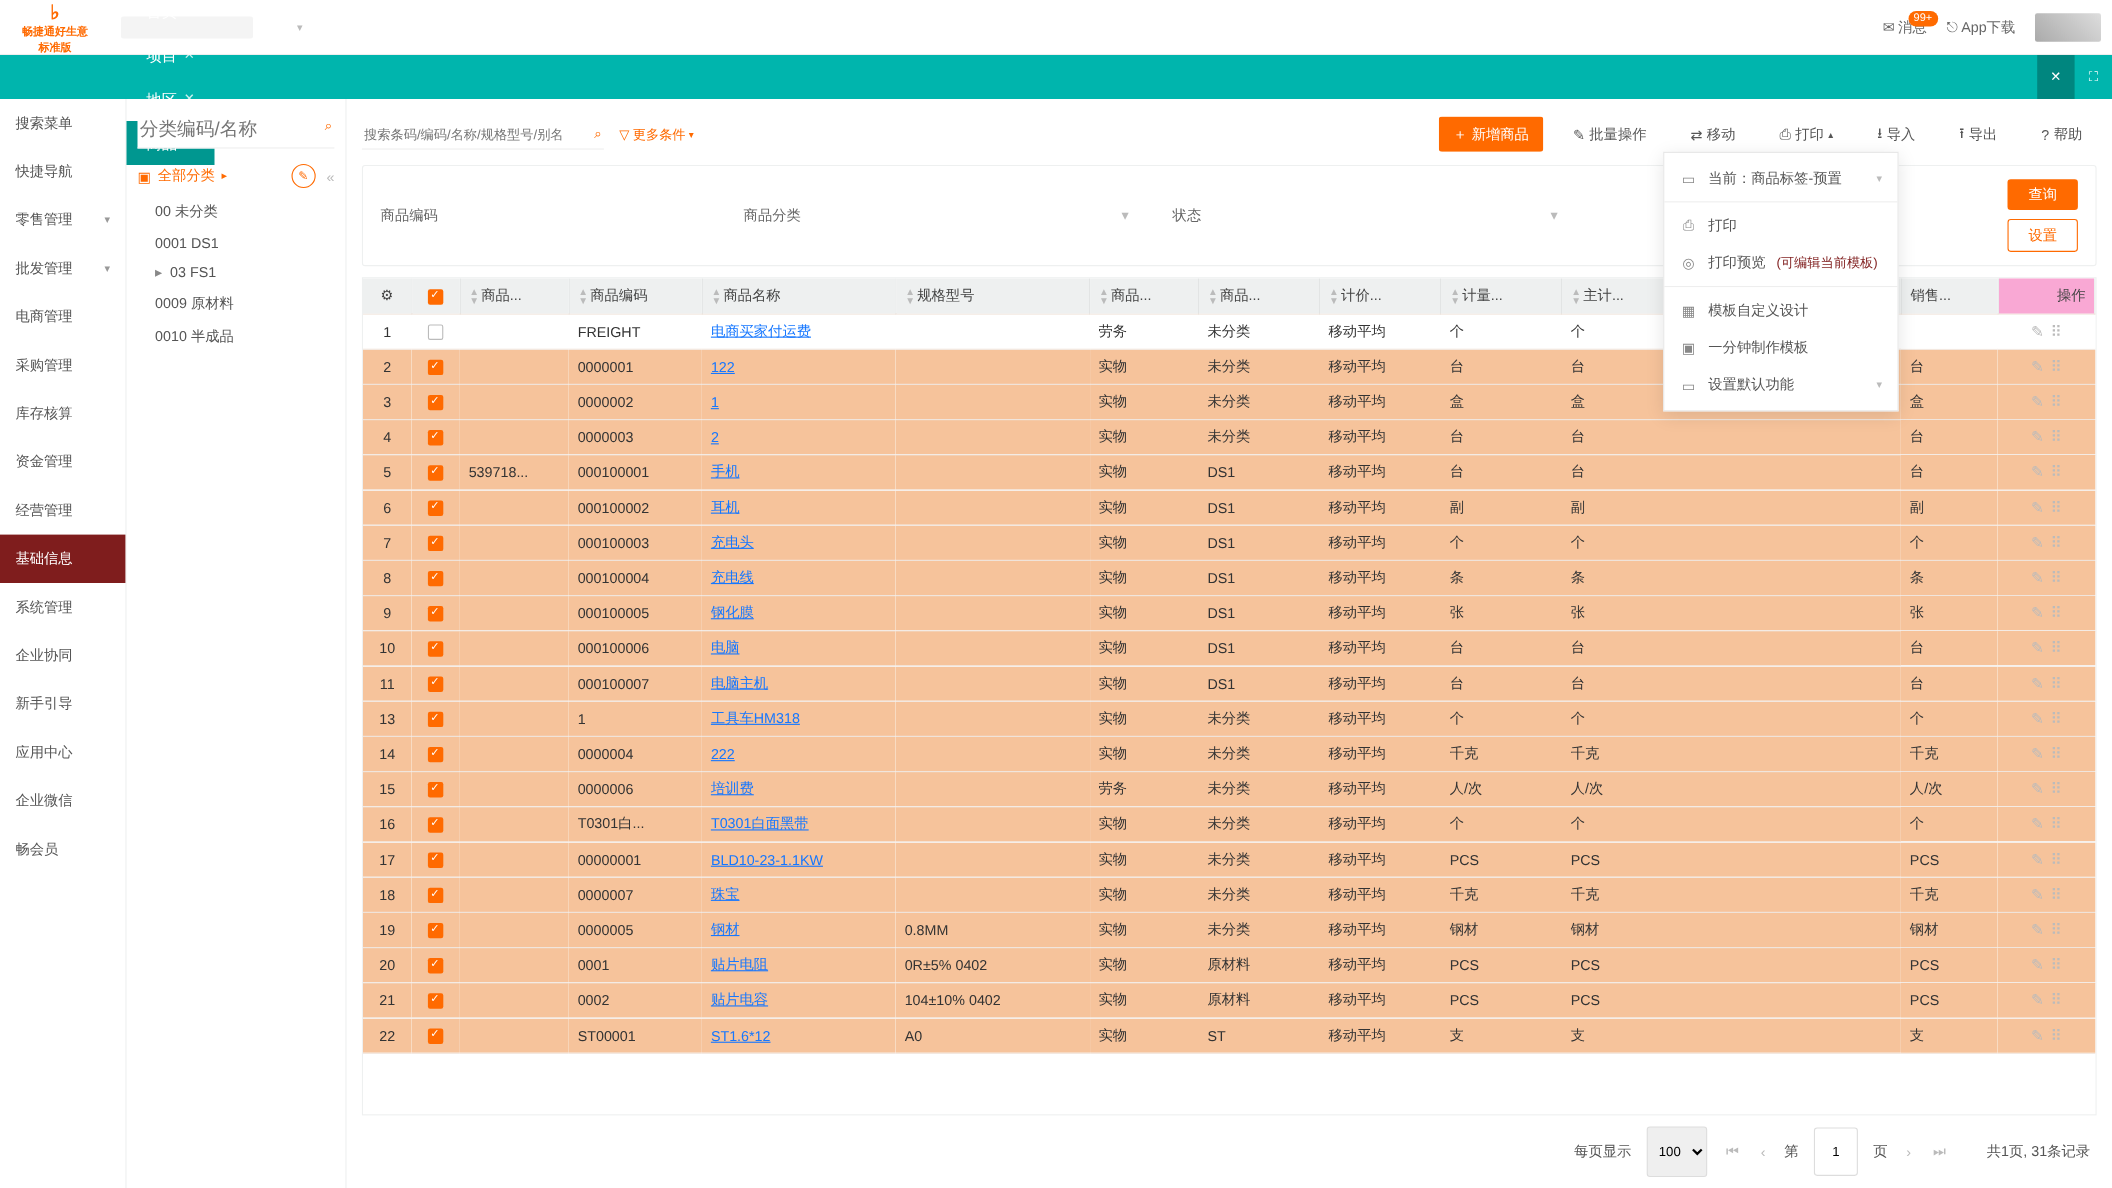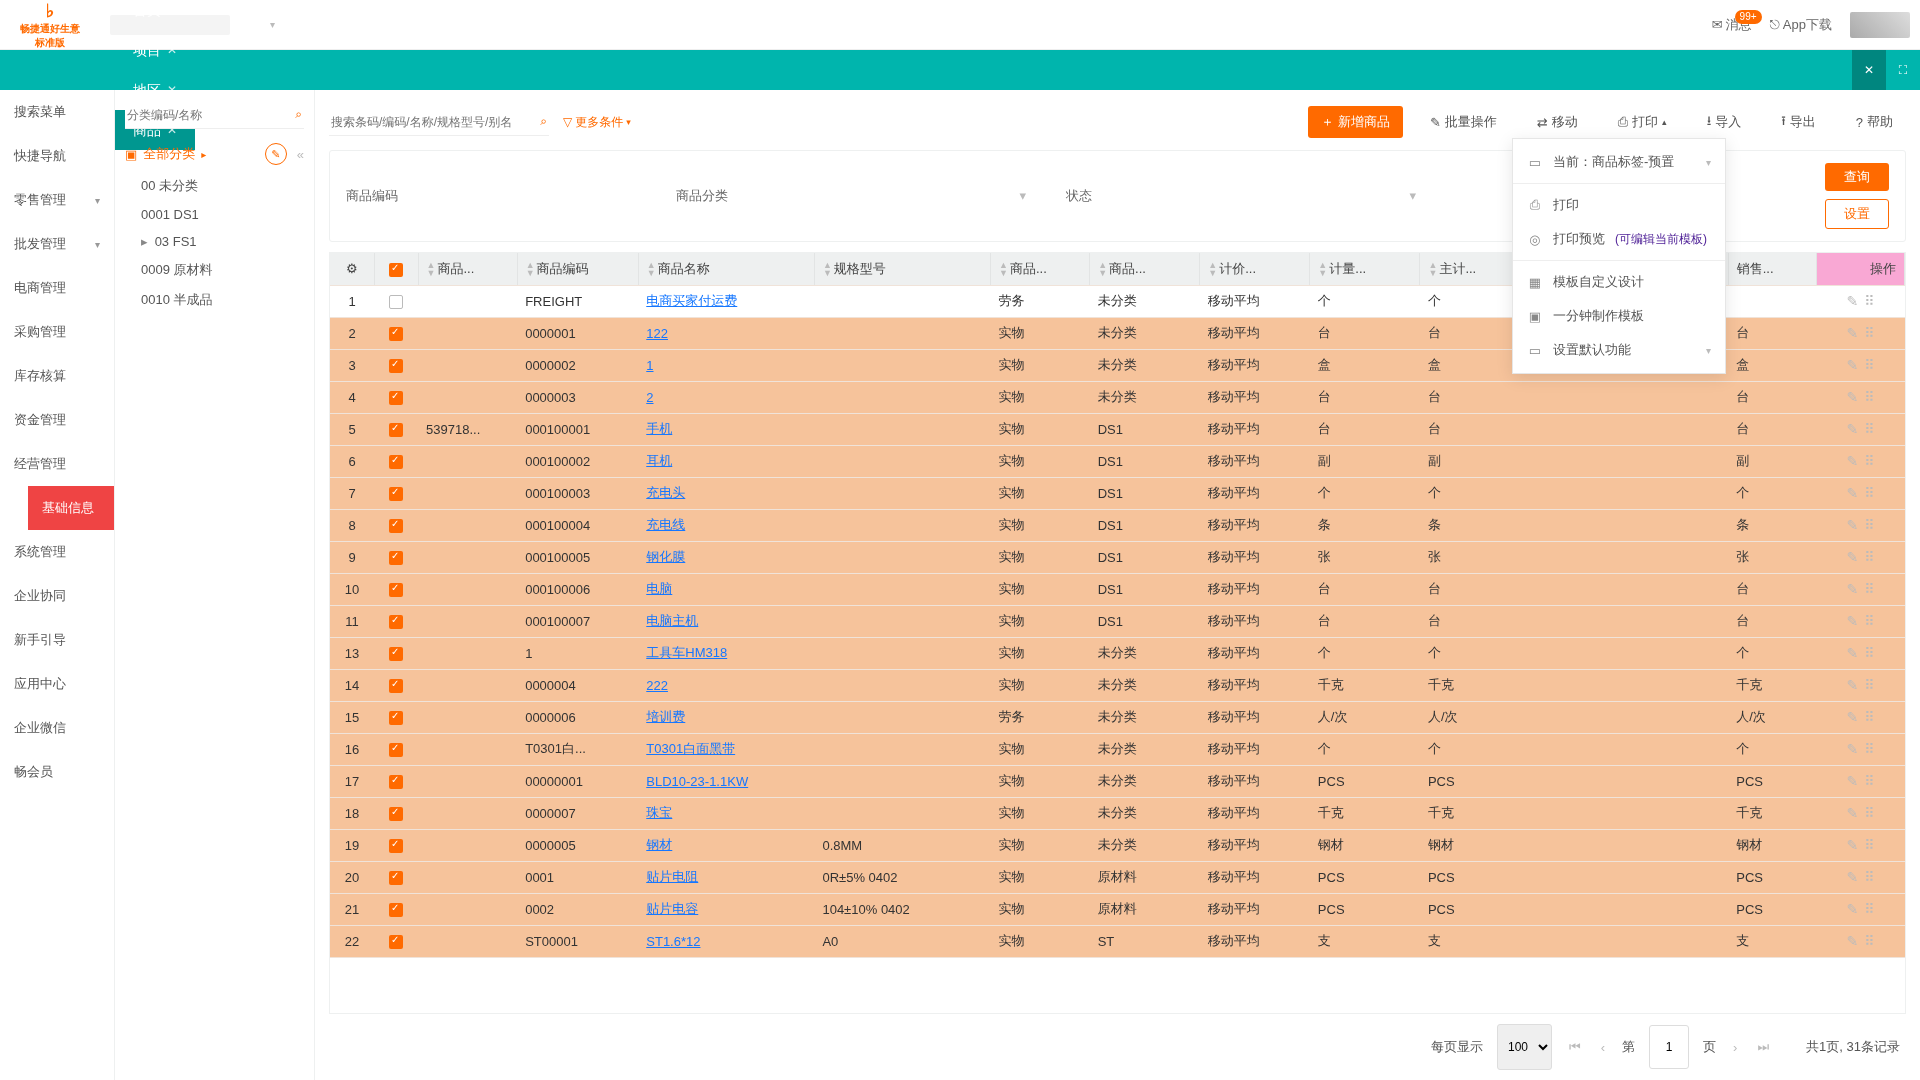--- a/index.html
+++ b/index.html
@@ -18,26 +18,26 @@
 .tabbar .tab { padding: 0 18px; height: 40px; line-height: 40px; cursor: pointer; font-size: 14px; display: flex; align-items: center; gap: 6px; }
 .tabbar .tab.active { background: #009790; }
 .tabbar .tab-close { font-size: 12px; opacity: .8; }
 .tabbar .tab-tools { position: absolute; right: 0; display: flex; }
 .tabbar .tool-btn { width: 34px; height: 40px; display: flex; align-items: center; justify-content: center; cursor: pointer; }
 .tabbar .tool-btn.dark { background: #00867f; }
 
 .body { display: flex; height: calc(1080px - 90px); }
 .sidebar { width: 115px; background: #fff; border-right: 1px solid #eef0f0; font-size: 13px; color: #555; }
 .sidebar .nav-item { padding: 13px 14px; cursor: pointer; display: flex; align-items: center; justify-content: space-between; }
-.sidebar .nav-item.active { background: #ef4444; color: #fff; margin-left: 28px; }
+.sidebar .nav-item.active { background: #7f1d1d; color: #fff; }
 .sidebar .nav-item .caret { font-size: 10px; color: #999; }
 
 .treecol { width: 200px; border-right: 1px solid #eef0f0; padding: 8px 0; position: relative; }
 .tree-search { margin: 4px 10px 8px; position: relative; }
-.tree-search input { width: 100%; border: none; border-bottom: 1px solid #eee; padding: 6px 22px 6px 2px; font-size: 12px; color: #4d7c0f; outline: none; }
+.tree-search input { width: 100%; border: none; border-bottom: 1px solid #eee; padding: 6px 22px 6px 2px; font-size: 17px; color: #4d7c0f; outline: none; }
 .tree-search .sicon { position: absolute; right: 2px; top: 5px; color: #ff6a00; }
 .tree-head { display: flex; align-items: center; gap: 6px; padding: 6px 10px; color: #ff6a00; font-size: 13px; }
 .tree-head .edit-round { width: 22px; height: 22px; border-radius: 50%; border: 1px solid #ff6a00; display: flex; align-items: center; justify-content: center; margin-left: auto; }
 .tree-head .collapse { color: #bbb; margin-left: 4px; cursor: pointer; }
 .tree-node { padding: 6px 10px 6px 26px; cursor: pointer; color: #555; font-size: 13px; }
 .tree-node .arrow { display: inline-block; width: 10px; color: #888; }
 
 .main { flex: 1; padding: 10px 14px 0; display: flex; flex-direction: column; min-width: 0; }
 .toolbar1 { display: flex; align-items: center; gap: 14px; padding: 4px 0 10px; }
 .toolbar1 .search-main { flex: 0 0 220px; position: relative; }
@@ -77,21 +77,21 @@
 thead th.sale { background: #eef0f0; }
 
 .pager { display: flex; align-items: center; justify-content: flex-end; gap: 14px; padding: 10px 6px; color: #555; font-size: 13px; }
 .pager select, .pager input { border: 1px solid #ddd; border-radius: 3px; padding: 14px 6px; font-size: 12px; }
 .pager .pbtn { color: #bbb; cursor: pointer; padding: 0 3px; }
 
 .dropdown { position: absolute; top: 38px; right: 180px; width: 214px; background: #fff; border: 1px solid #e6e6e6; box-shadow: 0 4px 16px rgba(0,0,0,.1); z-index: 50; padding: 6px 0; }
 .dropdown .ditem { padding: 8px 14px; display: flex; align-items: center; gap: 10px; color: #555; cursor: pointer; font-size: 13px; }
 .dropdown .ditem .dicon { width: 16px; color: #888; font-size: 13px; text-align: center; }
 .dropdown .ditem .tail { margin-left: auto; color: #bbb; font-size: 10px; }
-.dropdown .ditem.muted .extra { color: #4c1d95; font-size: 12px; }
+.dropdown .ditem.muted .extra { color: #7f1d1d; font-size: 12px; }
 .dropdown .sep { height: 1px; background: #eee; margin: 4px 0; }
 </style>
 </head>
 <body>
 
 <div class="topbar">
   <div class="logo">
     <span class="logo-icon">♭</span>
     <span class="logo-text">畅捷通好生意</span>
     <span class="logo-text" style="color:#ff6a00">标准版</span>

